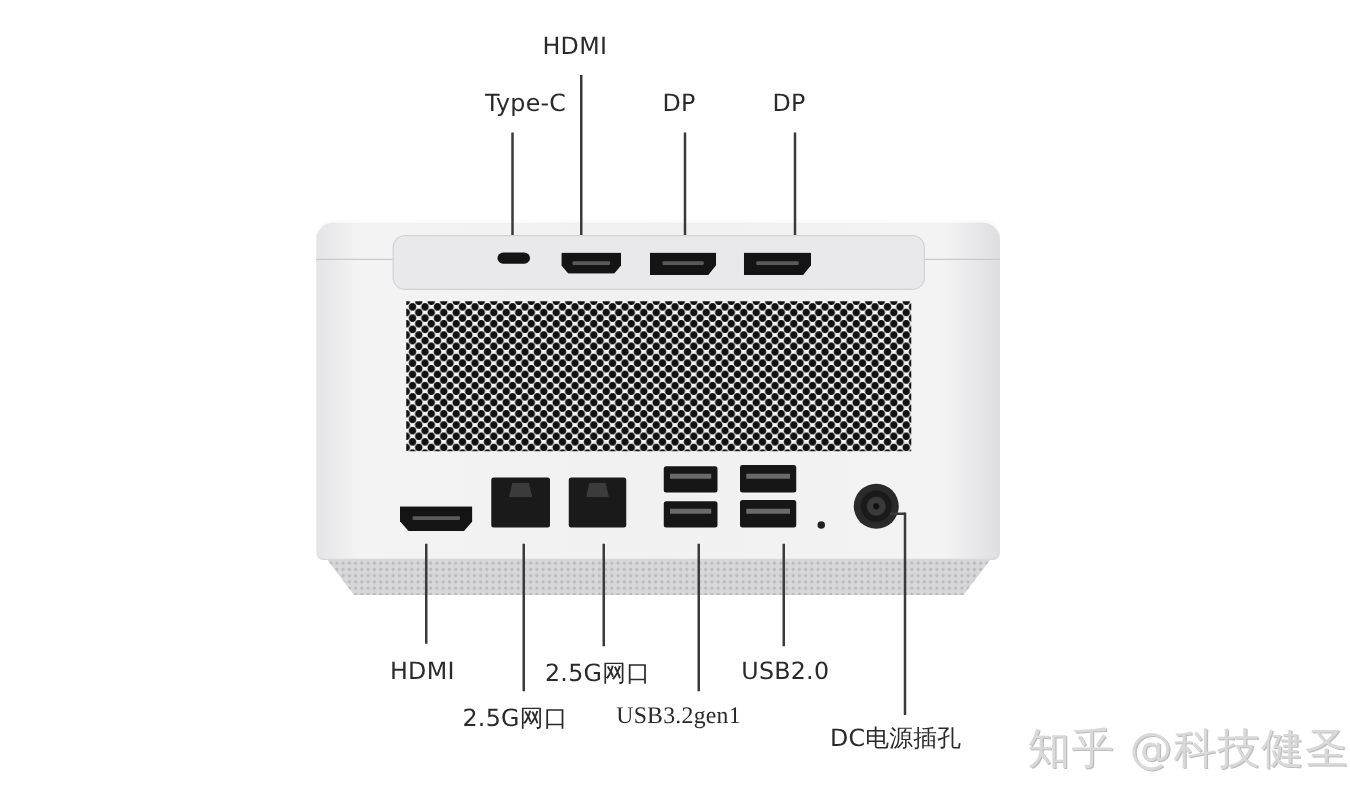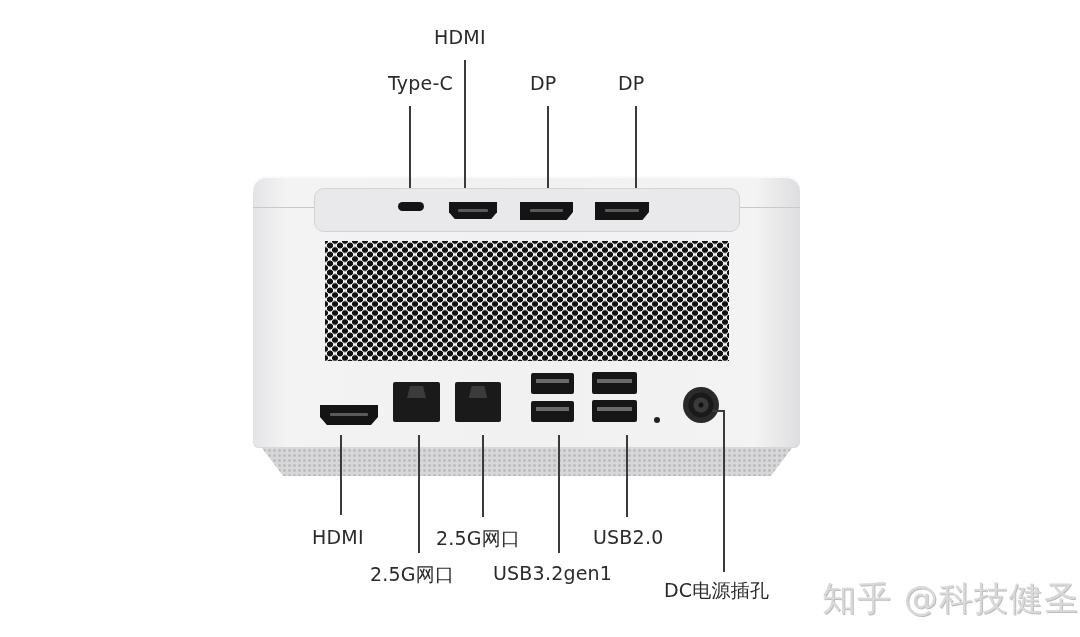--- a/index.html
+++ b/index.html
@@ -103,16 +103,16 @@
 <div class="line" style="left:482px;top:435px;height:82px;"></div>
 <div class="line" style="left:558px;top:435px;height:118px;"></div>
 <div class="line" style="left:626px;top:435px;height:82px;"></div>
 <div class="hline" style="left:712px;top:410px;width:12px;"></div>
 <div class="line" style="left:723px;top:410px;height:162px;"></div>
 
 <div class="label" style="left:312px;top:526px;">HDMI</div>
 <div class="label" style="left:436px;top:526px;">2.5G网口</div>
 <div class="label" style="left:593px;top:526px;">USB2.0</div>
 <div class="label" style="left:370px;top:562px;">2.5G网口</div>
-<div class="label" style="left:493px;top:562px;">USB3.2gen1</div>
+<div class="label" style="left:493px;top:562px;font-family:Liberation Serif, serif;">USB3.2gen1</div>
 <div class="label" style="left:664px;top:578px;">DC电源插孔</div>
 
 <div class="watermark" style="left:822px;top:576px;">知乎 @科技健圣</div>
 
 </body></html>

